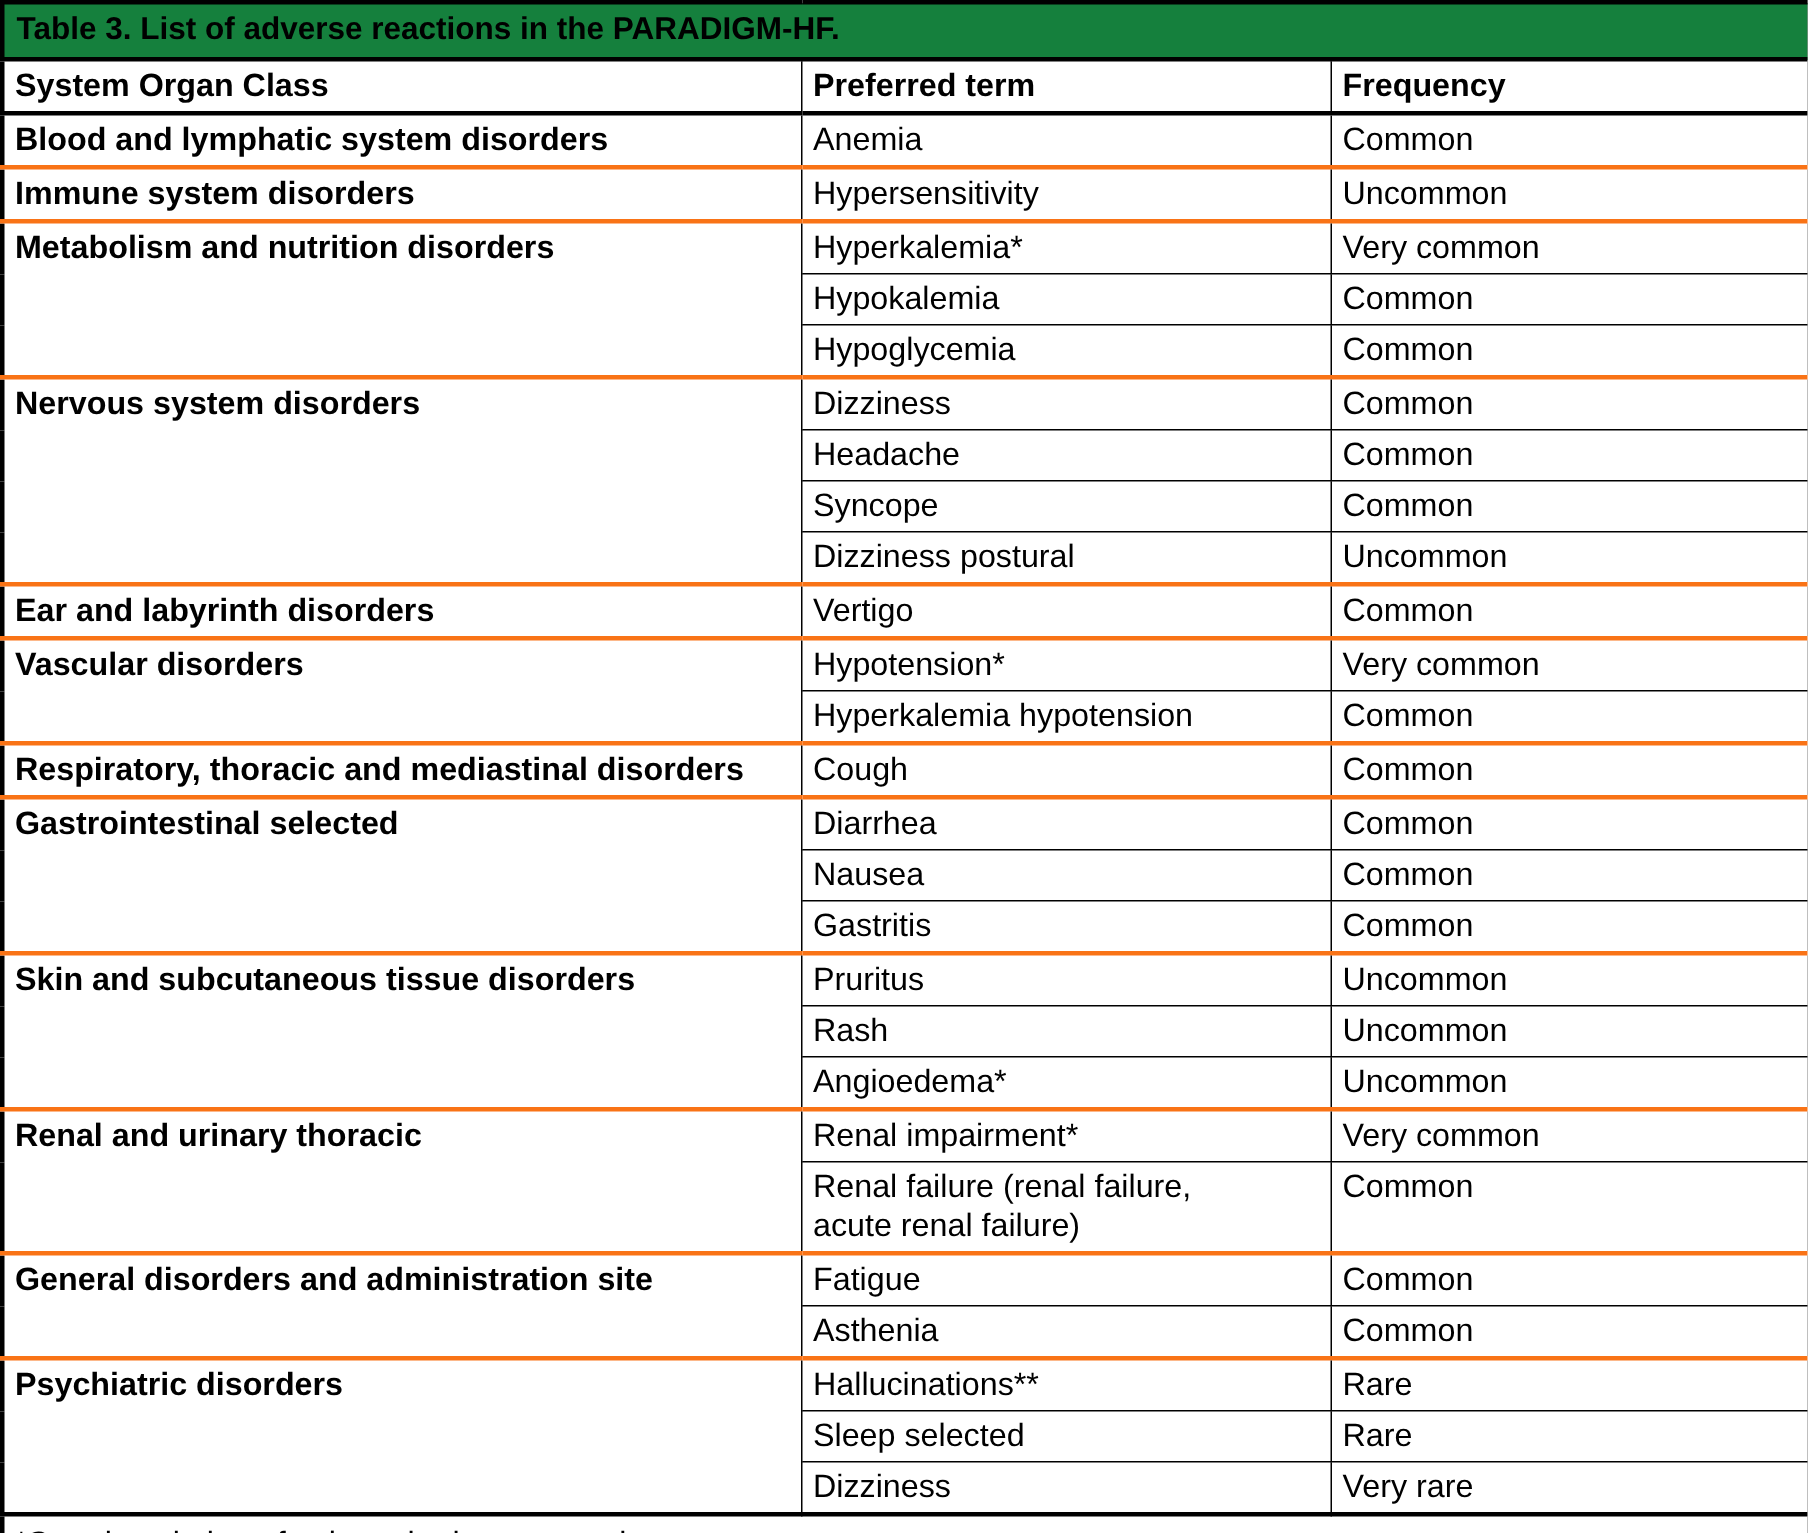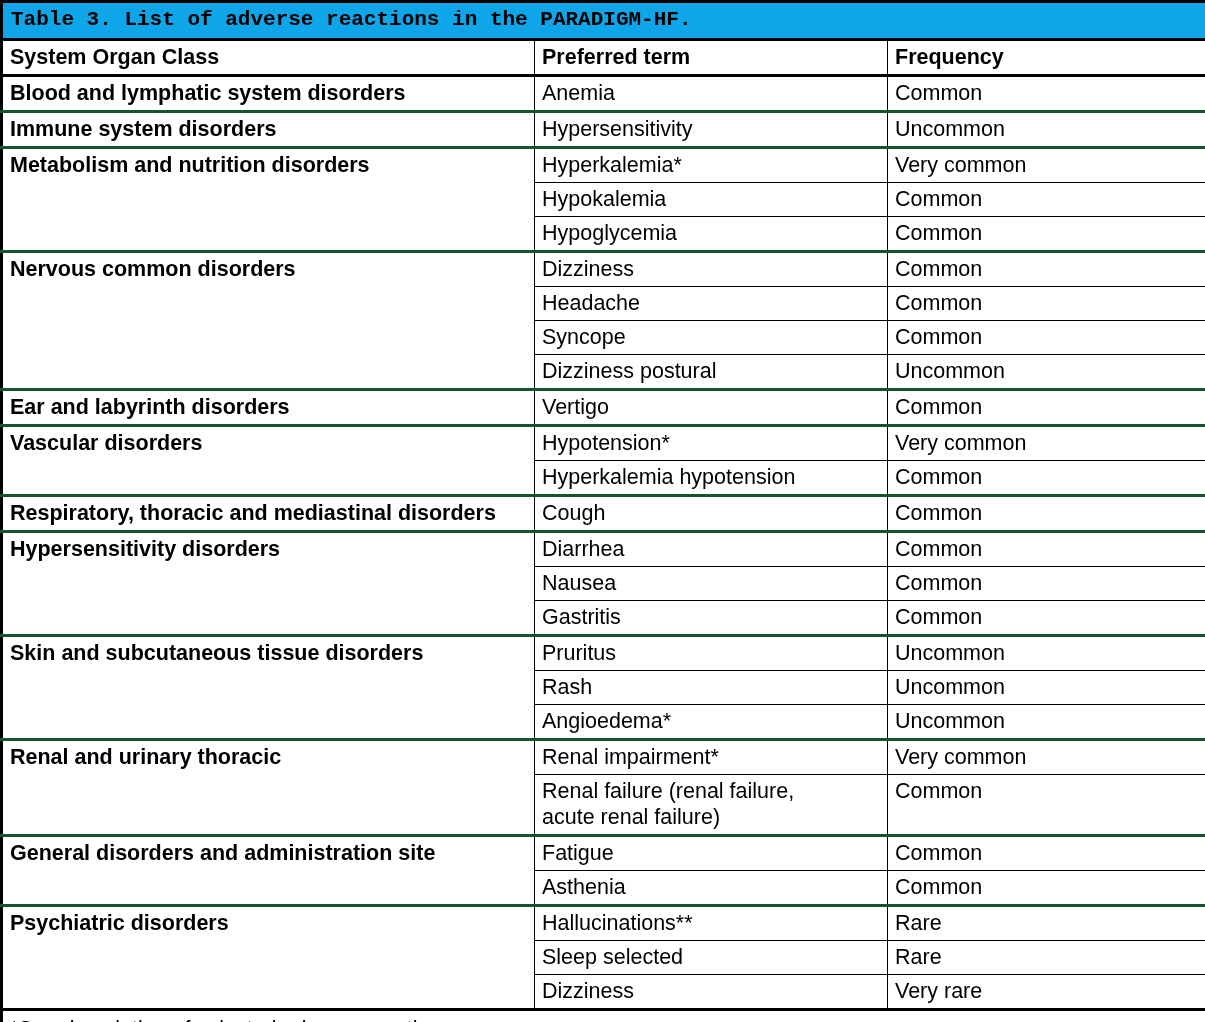--- a/index.html
+++ b/index.html
@@ -38,27 +38,26 @@
     vertical-align: top;
     font-size: 21.5px;
     line-height: 26px;
     text-align: left;
     box-sizing: border-box;
     background: #ffffff;
   }
 
   
   tr.title-row td {
-    background: #0ea5e9;
+    background: #15803d;
     font-weight: bold;
     font-size: 21px;
     padding: 4px 8px 5px 8px;
     border-bottom: 3px solid #000;
     height: 34px;
-    font-family: Liberation Mono, monospace;
   }
 
   
   tr.head-row th {
     font-weight: bold;
     font-size: 21.5px;
     border-bottom: 3px solid #000;
     height: 33px;
   }
 
@@ -67,21 +66,21 @@
     height: 33px;
   }
 
   td.soc-cell {
     font-weight: bold;
   }
 
   
   tr.group-start > td,
   tr.group-start > th {
-    border-top: 3px solid #14532d;
+    border-top: 3px solid #f97316;
   }
 
   tr.footnote-row td {
     border-top: 3px solid #000;
     font-size: 21.5px;
     line-height: 31px;
     padding: 3px 7px 6px 7px;
     font-weight: normal;
   }
 
@@ -125,21 +124,21 @@
         </tr>
         <tr>
           <td>Hypokalemia</td>
           <td>Common</td>
         </tr>
         <tr>
           <td>Hypoglycemia</td>
           <td>Common</td>
         </tr>
         <tr class="group-start">
-          <td class="soc-cell" rowspan="4">Nervous common disorders</td>
+          <td class="soc-cell" rowspan="4">Nervous system disorders</td>
           <td>Dizziness</td>
           <td>Common</td>
         </tr>
         <tr>
           <td>Headache</td>
           <td>Common</td>
         </tr>
         <tr>
           <td>Syncope</td>
           <td>Common</td>
@@ -161,21 +160,21 @@
         <tr>
           <td>Hyperkalemia hypotension</td>
           <td>Common</td>
         </tr>
         <tr class="group-start">
           <td class="soc-cell" rowspan="1">Respiratory, thoracic and mediastinal disorders</td>
           <td>Cough</td>
           <td>Common</td>
         </tr>
         <tr class="group-start">
-          <td class="soc-cell" rowspan="3">Hypersensitivity disorders</td>
+          <td class="soc-cell" rowspan="3">Gastrointestinal selected</td>
           <td>Diarrhea</td>
           <td>Common</td>
         </tr>
         <tr>
           <td>Nausea</td>
           <td>Common</td>
         </tr>
         <tr>
           <td>Gastritis</td>
           <td>Common</td>

